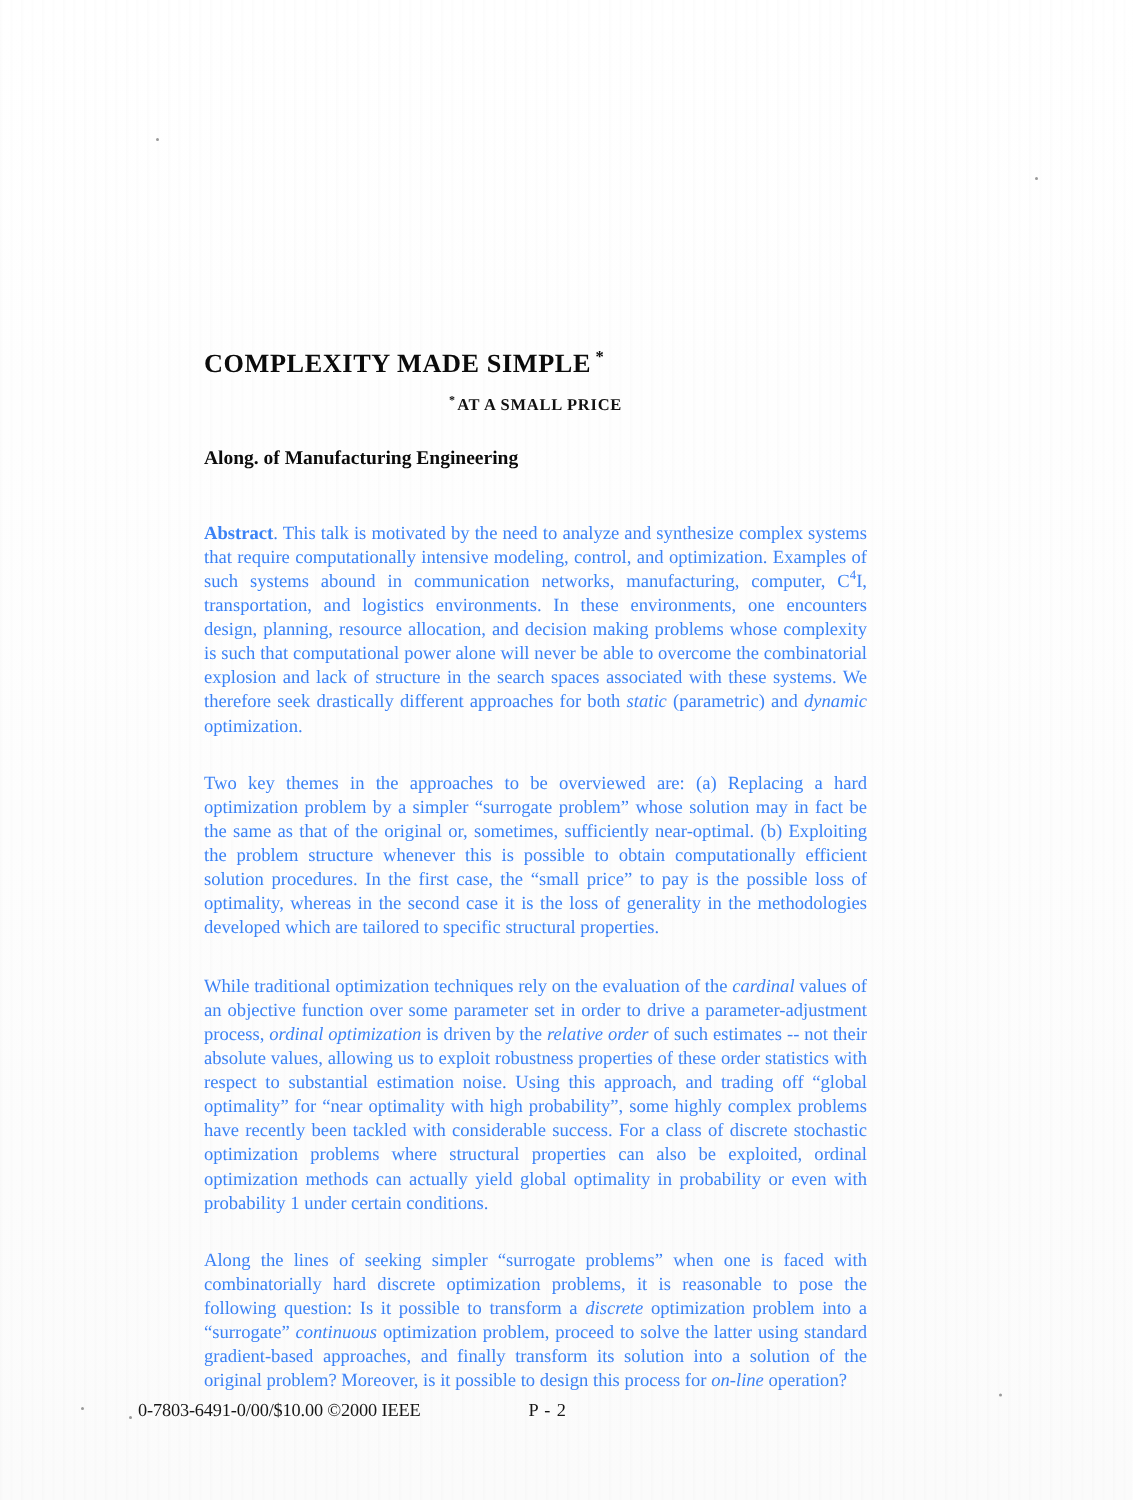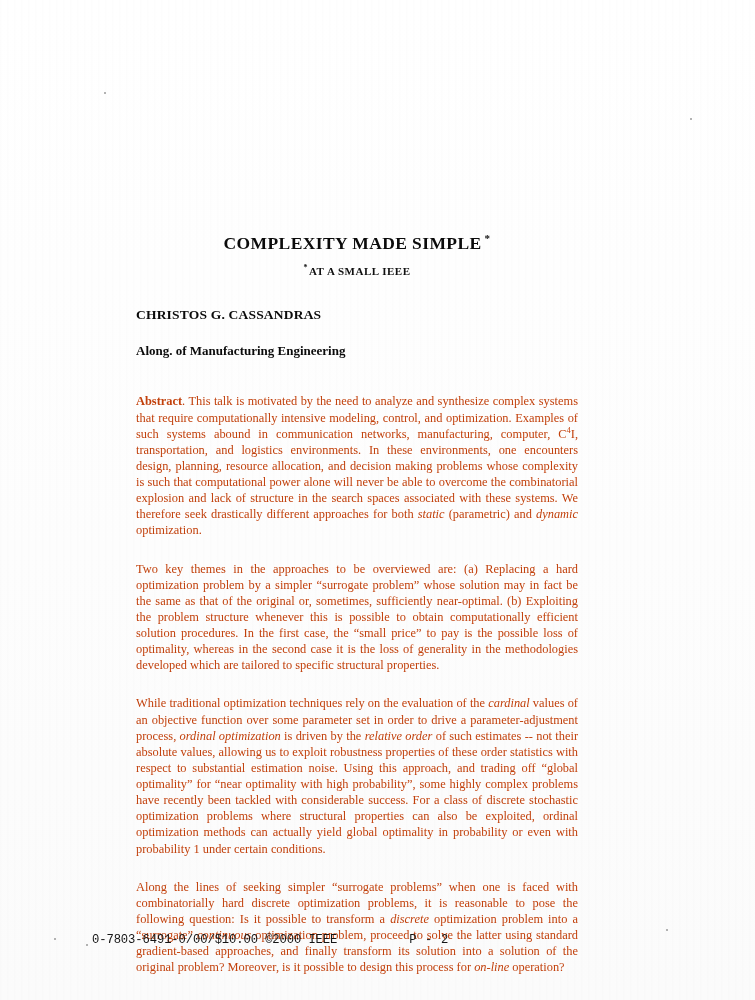--- a/index.html
+++ b/index.html
@@ -37,21 +37,20 @@
   .content {
     position: absolute;
     left: 136px;
     top: 0;
     width: 442px;
   }
 
   
   .title {
     margin-top: 232px;
-    text-align: center;
     font-weight: bold;
     font-size: 17.5px;
     letter-spacing: 0.4px;
     color: #0b0b0b;
   }
   .title .star {
     font-size: 11px;
     vertical-align: super;
     font-weight: bold;
     margin-left: 3px;
@@ -91,21 +90,21 @@
     font-style: italic;
     font-weight: bold;
   }
 
   
   .para {
     margin-top: 22px;
     font-size: 12.4px;
     line-height: 1.30;
     text-align: justify;
-    color: #c2410c;
+    color: #3b82f6;
   }
   .para.first {
     margin-top: 33px;
   }
   .para b { font-weight: bold; }
   .para i { font-style: italic; }
   .para sup {
     font-size: 8.5px;
     vertical-align: super;
     line-height: 0;
@@ -114,21 +113,20 @@
   
   .footer {
     position: absolute;
     left: 92px;
     top: 933px;
     width: 520px;
     font-size: 12.2px;
     color: #151515;
     display: flex;
     align-items: flex-start;
-    font-family: Liberation Mono, monospace;
   }
   .footer .copyright {
     letter-spacing: -0.1px;
   }
   .footer .pagenum {
     margin-left: 72px;
     letter-spacing: 0.6px;
   }
 
   .speck {
@@ -150,24 +148,23 @@
   <div class="speck" style="left:86px; top:944px; width:2px; height:2px;"></div>
   <div class="speck" style="left:666px; top:929px; width:2px; height:2px;"></div>
 
   <div class="content">
 
     <div class="title">
       <span>COMPLEXITY MADE SIMPLE</span><span class="star">*</span>
     </div>
 
     <div class="subtitle">
-      <span class="star">*</span><span>AT A SMALL IEEE</span>
+      <span class="star">*</span><span>AT A SMALL PRICE</span>
     </div>
 
-    <div class="author">CHRISTOS G. CASSANDRAS</div>
 
     <div class="affiliation">
       <div>Along. of Manufacturing Engineering</div>
     </div>
 
     <p class="para first"><b><span>Abstract</span></b><span>.</span><span> This talk is motivated by the need to analyze and synthesize complex systems that require computationally intensive modeling, control, and optimization. Examples of such systems abound in communication networks, manufacturing, computer, C</span><sup>4</sup><span>I, transportation, and logistics environments. In these environments, one encounters design, planning, resource allocation, and decision making problems whose complexity is such that computational power alone will never be able to overcome the combinatorial explosion and lack of structure in the search spaces associated with these systems. We therefore seek drastically different approaches for both </span><i>static</i><span> (parametric) and </span><i>dynamic</i><span> optimization.</span></p>
 
     <p class="para">Two key themes in the approaches to be overviewed are: (a) Replacing a hard optimization problem by a simpler “surrogate problem” whose solution may in fact be the same as that of the original or, sometimes, sufficiently near-optimal. (b) Exploiting the problem structure whenever this is possible to obtain computationally efficient solution procedures. In the first case, the “small price” to pay is the possible loss of optimality, whereas in the second case it is the loss of generality in the methodologies developed which are tailored to specific structural properties.</p>
 
     <p class="para"><span>While traditional optimization techniques rely on the evaluation of the </span><i>cardinal</i><span> values of an objective function over some parameter set in order to drive a parameter-adjustment process, </span><i>ordinal optimization</i><span> is driven by the </span><i>relative order</i><span> of such estimates -- not their absolute values, allowing us to exploit robustness properties of these order statistics with respect to substantial estimation noise. Using this approach, and trading off “global optimality” for “near optimality with high probability”, some highly complex problems have recently been tackled with considerable success. For a class of discrete stochastic optimization problems where structural properties can also be exploited, ordinal optimization methods can actually yield global optimality in probability or even with probability 1 under certain conditions.</span></p>

